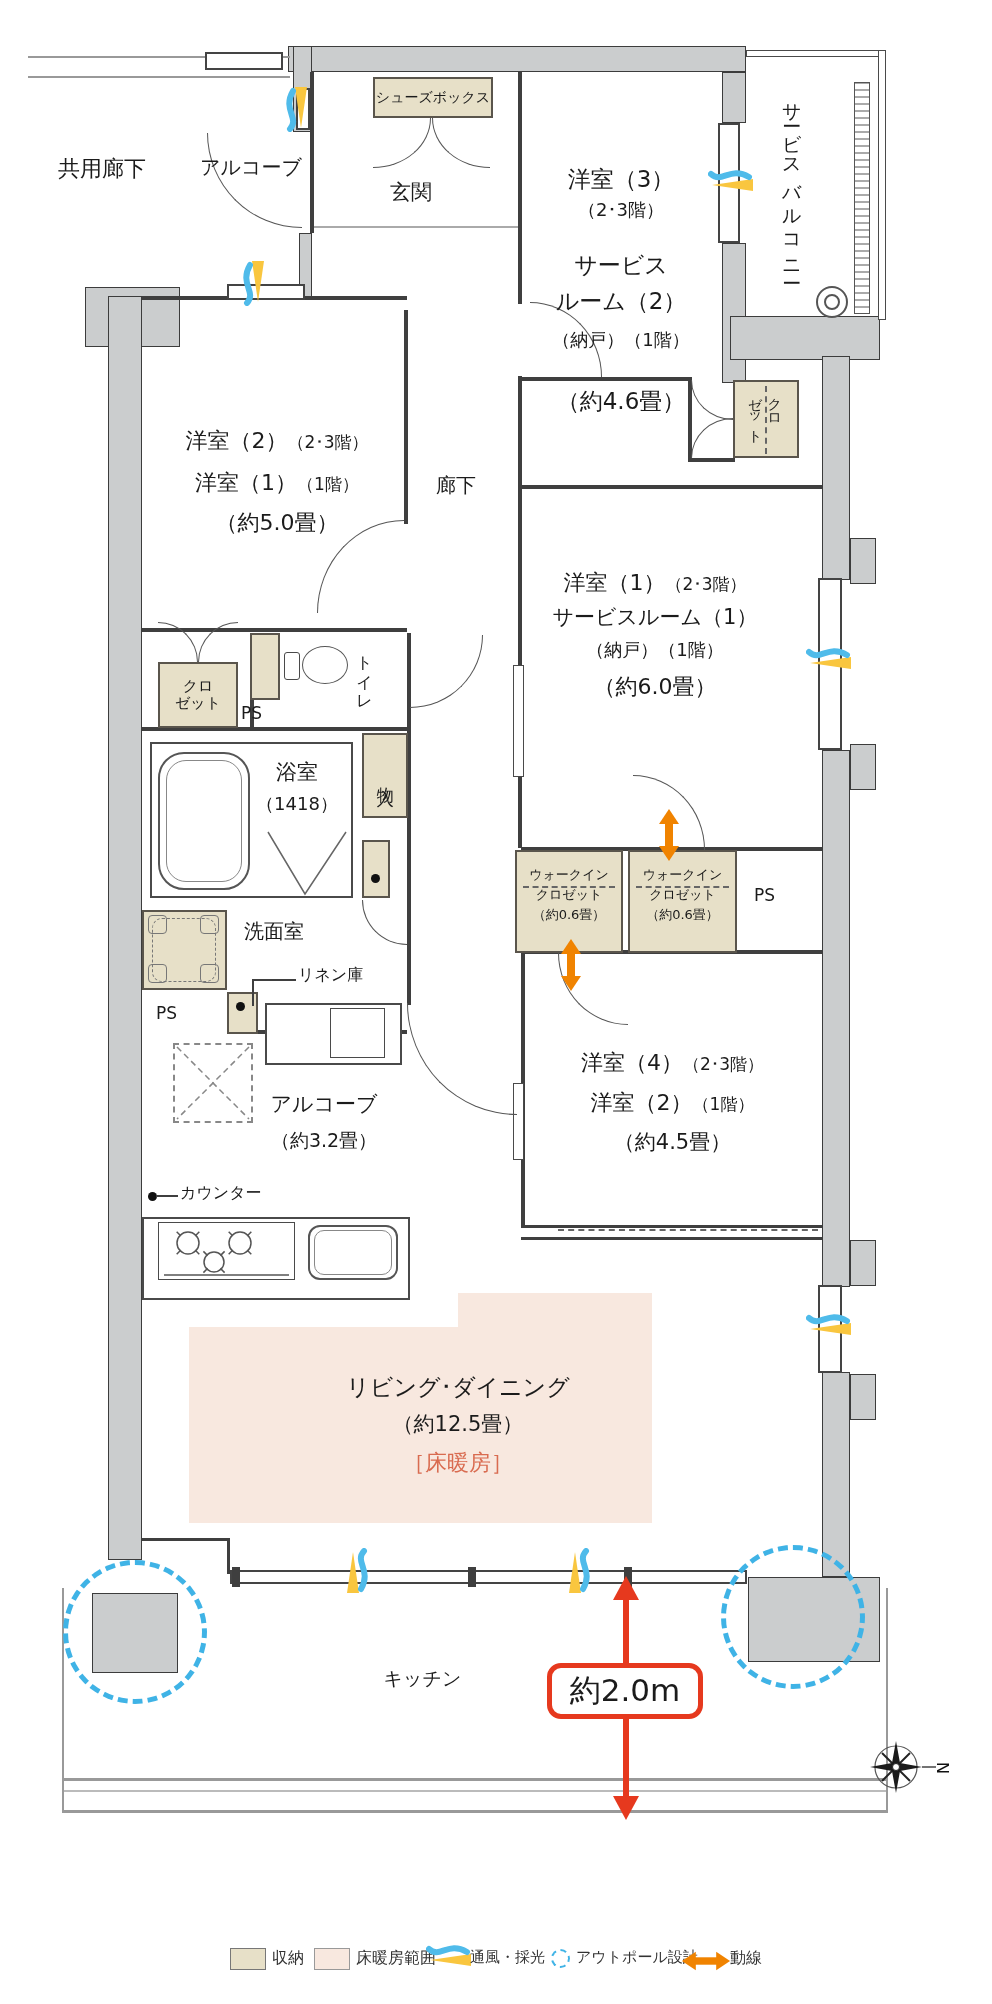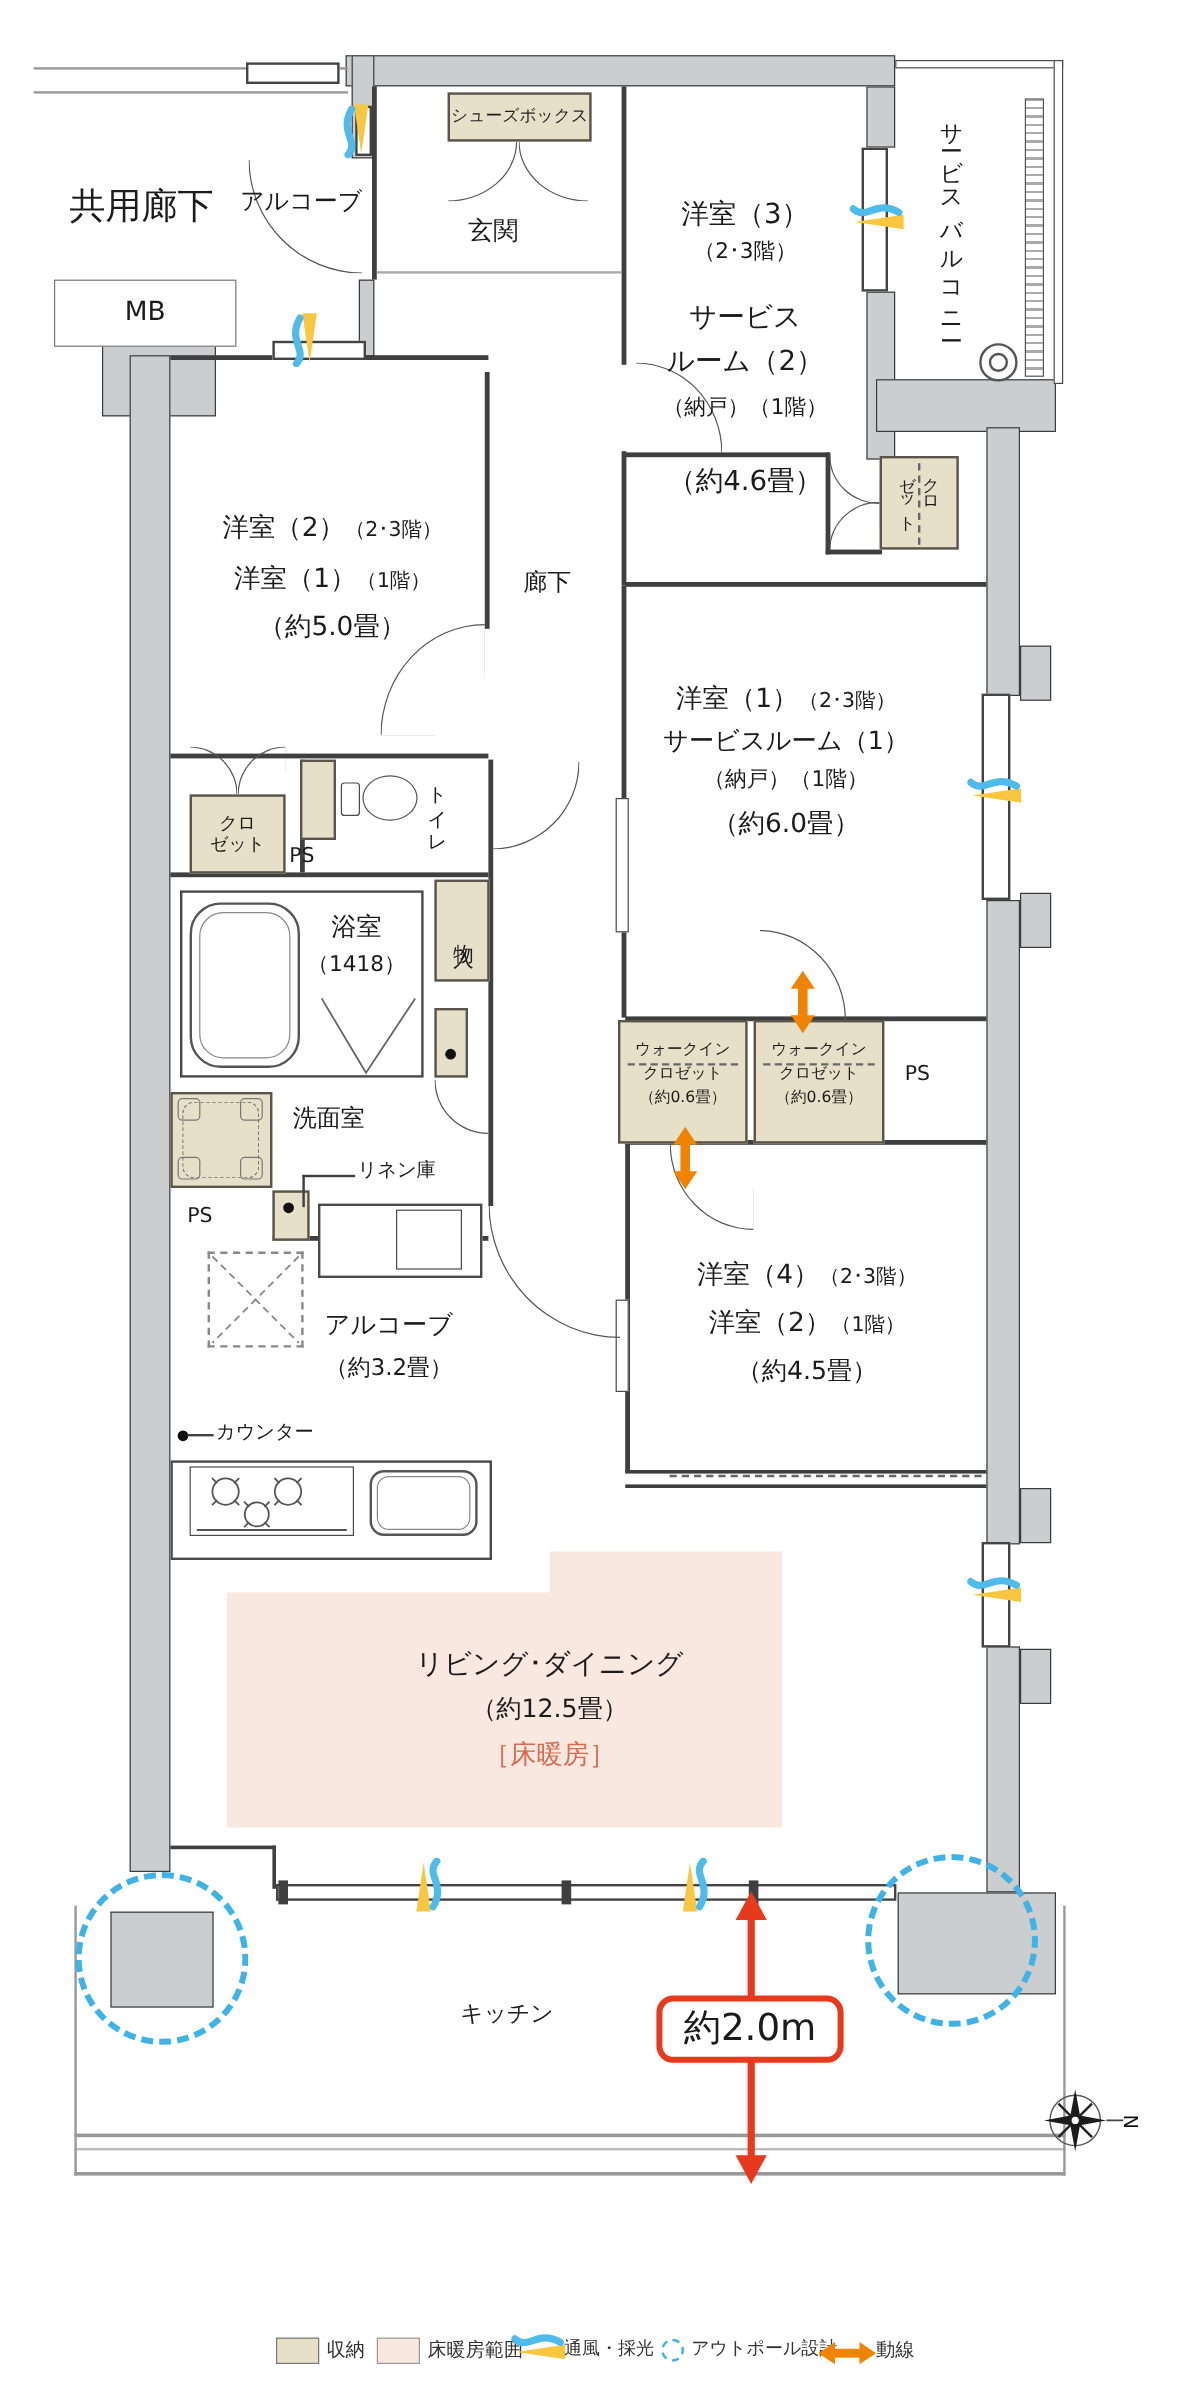--- a/index.html
+++ b/index.html
@@ -52,23 +52,20 @@
 
   <div class="rectl" style="left:746px;top:50px;width:140px;height:7px;border-width:1px;"></div>
   <div class="rectl" style="left:878px;top:50px;width:8px;height:270px;border-width:1px;"></div>
   <div class="abs" style="left:854px;top:82px;width:16px;height:232px;border:1px solid #555;box-sizing:border-box;background:repeating-linear-gradient(0deg,#fff 0 5px,#aaa 5px 7px);"></div>
   <div class="abs" style="left:816px;top:286px;width:32px;height:32px;border:2px solid #555;border-radius:50%;box-sizing:border-box;"></div>
   <div class="abs" style="left:824px;top:294px;width:16px;height:16px;border:2px solid #555;border-radius:50%;box-sizing:border-box;"></div>
 
   <div class="thin" style="left:28px;top:56px;width:262px;height:2px;"></div>
   <div class="thin" style="left:28px;top:76px;width:262px;height:2px;"></div>
   <div class="win" style="left:205px;top:52px;width:78px;height:18px;"></div>
-  <div class="rectl flexc" style="left:45px;top:233px;width:152px;height:56px;border-width:1.5px;border-color:#777;">
-    <span class="lbl" style="position:static;font-size:22px;">MB</span>
-  </div>
 
   <div class="tw" style="left:310px;top:72px;width:4px;height:161px;"></div>
   <div class="tw" style="left:518px;top:72px;width:4px;height:232px;"></div>
   <div class="tw" style="left:518px;top:376px;width:4px;height:112px;"></div>
   <div class="tw" style="left:521px;top:377px;width:170px;height:4px;"></div>
   <div class="tw" style="left:688px;top:377px;width:4px;height:85px;"></div>
   <div class="tw" style="left:688px;top:458px;width:47px;height:4px;"></div>
   <div class="tw" style="left:521px;top:485px;width:301px;height:4px;"></div>
   <div class="tw" style="left:404px;top:310px;width:4px;height:214px;"></div>
   <div class="tw" style="left:142px;top:296px;width:85px;height:4px;"></div>
@@ -272,21 +269,21 @@
         <line x1="30" y1="31" x2="16" y2="17"></line>
         <line x1="30" y1="31" x2="44" y2="45"></line>
         <line x1="30" y1="31" x2="16" y2="45"></line>
       </g>
     <path d="M30 5 L34 27 L56 31 L34 35 L30 57 L26 35 L4 31 L26 27 Z" fill="#1b1b1b"></path>
     <circle cx="30" cy="31" r="3.5" fill="#fff" stroke="#222"></circle>
     <line x1="56" y1="31" x2="70" y2="31" stroke="#444" stroke-width="1.5"></line>
     <text x="72" y="37" font-size="16" fill="#111" transform="rotate(90 77 31)">N</text>
   </svg>
 
-  <div class="lbl" style="left:58px;top:156px;font-size:30px;">共用廊下</div>
+  <div class="lbl" style="left:58px;top:156px;font-size:22px;">共用廊下</div>
   <div class="lbl" style="left:200px;top:156px;font-size:20px;">アルコーブ</div>
   <div class="lbl" style="left:390px;top:180px;font-size:21px;">玄関</div>
   <div class="lbl vert" style="left:781px;top:90px;font-size:19px;letter-spacing:4px;">サービスバルコニー</div>
 
   <div class="lbl ctr" style="left:515px;top:166px;width:212px;font-size:23px;"><span>洋室（3）</span></div>
   <div class="lbl ctr" style="left:515px;top:200px;width:212px;font-size:18px;">（2･3階）</div>
   <div class="lbl ctr" style="left:515px;top:252px;width:212px;font-size:23px;">サービス</div>
   <div class="lbl ctr" style="left:515px;top:288px;width:212px;font-size:23px;">ルーム（2）</div>
   <div class="lbl ctr" style="left:515px;top:330px;width:212px;font-size:18px;">（納戸）（1階）</div>
   <div class="lbl ctr" style="left:515px;top:388px;width:212px;font-size:23px;">（約4.6畳）</div>

